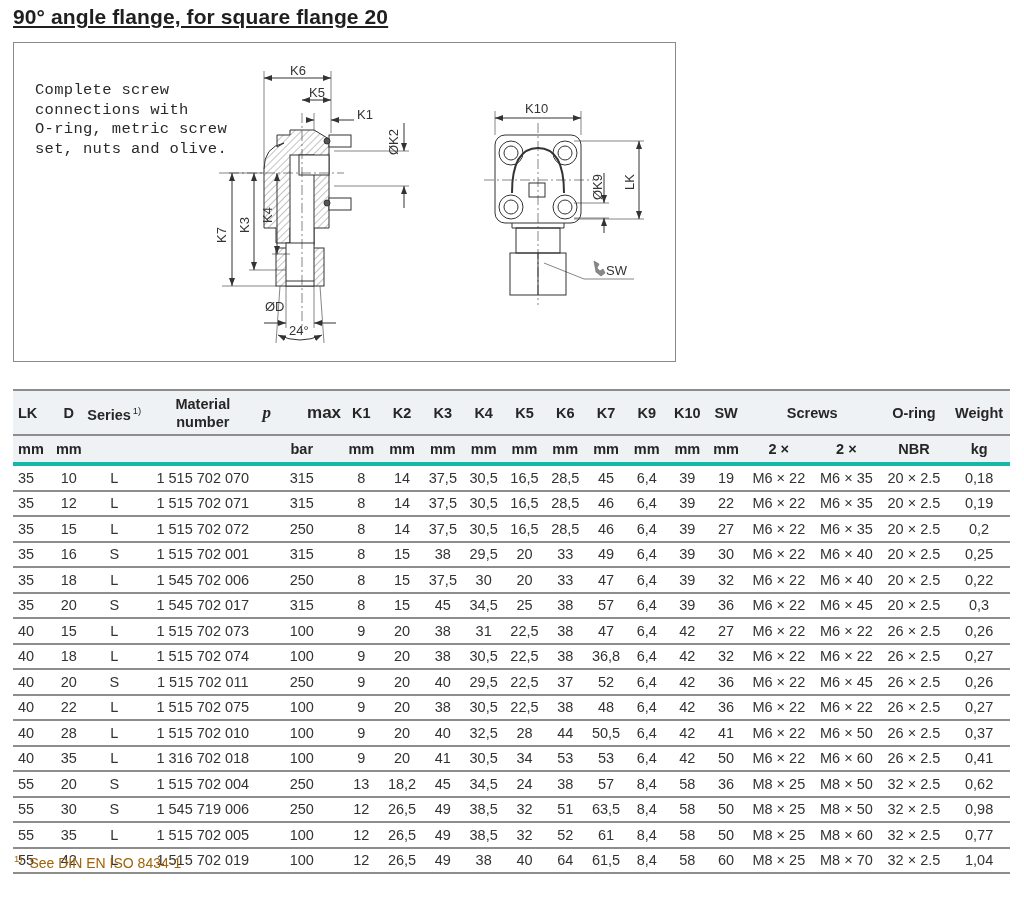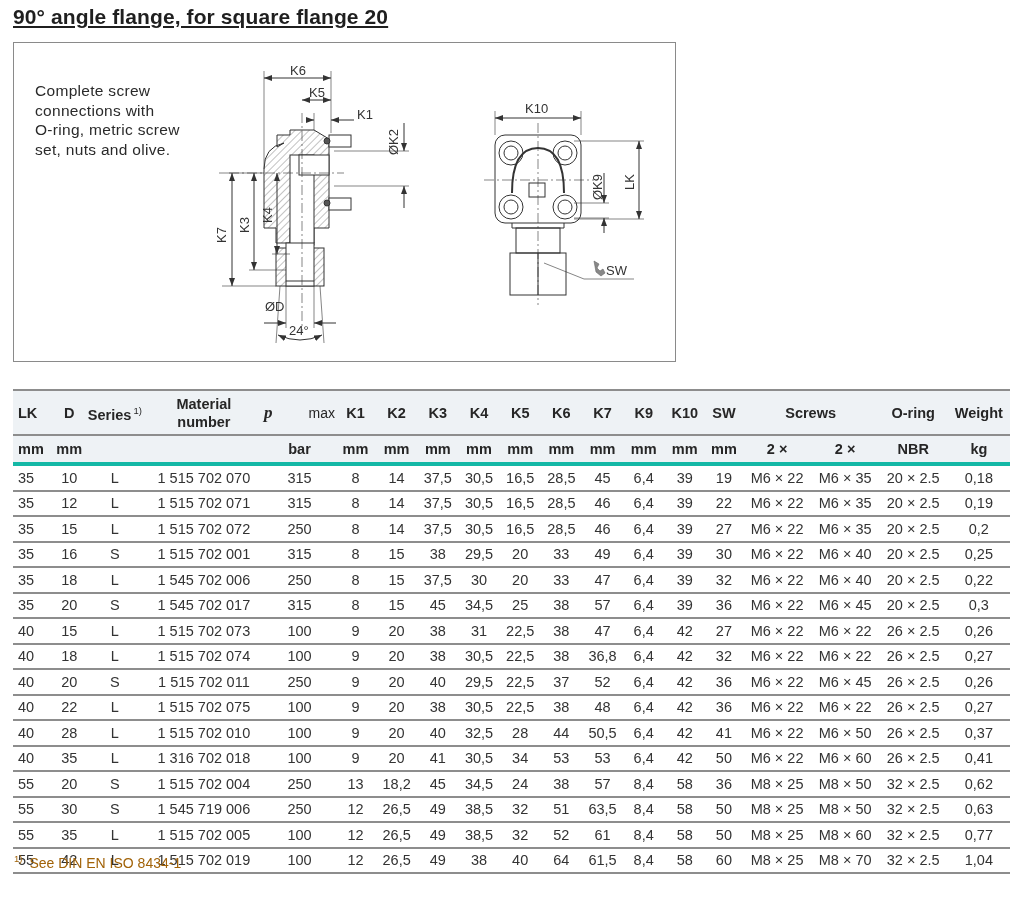--- a/index.html
+++ b/index.html
@@ -3,33 +3,33 @@
 <meta charset="utf-8">
 <style>
   html, body { margin: 0; padding: 0; background: #ffffff; }
   body { width: 1024px; height: 899px; position: relative; overflow: hidden;
          font-family: "Liberation Sans", "DejaVu Sans", sans-serif; color: #2a2a2a; }
   .title { position: absolute; left: 13px; top: 5px; font-size: 21px; font-weight: bold;
            color: #1f1f1f; letter-spacing: 0.1px; text-decoration: underline; }
   .figure-box { position: absolute; left: 13px; top: 42px; width: 663px; height: 320px;
                 border: 1px solid #8a8a8a; box-sizing: border-box; background: #fff; }
   .figure-desc { position: absolute; left: 21px; top: 38px; font-size: 15.5px; line-height: 19.5px;
-                 color: #2a2a2a; white-space: pre-line; letter-spacing: 0.3px; }
+                 color: #2a2a2a; white-space: pre-line; letter-spacing: 0.3px; font-family: Liberation Mono, monospace; }
   .drawing { position: absolute; left: 0; top: 0; }
   .drawing text { font-family: "Liberation Sans", "DejaVu Sans", sans-serif; font-size: 13px; fill: #333; }
 
   table.spec { position: absolute; left: 13px; top: 389px; width: 997px; border-collapse: collapse;
                font-size: 14.5px; color: #333; }
   table.spec th { font-weight: bold; color: #262626; padding: 0; text-align: center; background: #eef2f5; }
   table.spec thead tr.names th { height: 43px; border-top: 2px solid #8d8d8d; border-bottom: 2px solid #8d8d8d; line-height: 18px; }
   table.spec thead tr.units th { height: 26px; border-bottom: 4px solid #14b8a6; }
   table.spec td { height: 23.5px; padding: 0; text-align: center; border-bottom: 2px solid #8d8d8d; white-space: nowrap; }
   table.spec th.left, table.spec td.left { text-align: left; padding-left: 5px; }
   .pmax-p { font-family: "Liberation Serif", "DejaVu Serif", serif; font-style: italic; font-weight: bold; font-size: 17px; }
-  .pmax-sub { font-weight: normal; font-size: 14px; padding-left: 36px; }
+  .pmax-sub { font-weight: bold; font-size: 17px; padding-left: 36px; }
   sup.fn { font-size: 9.5px; font-weight: normal; vertical-align: 6px; margin-left: 2px; }
   .footnote { position: absolute; left: 14px; top: 823px; font-size: 14px; color: #a16207; margin-top: 30px; }
   .footnote sup { font-size: 9.5px; vertical-align: 6px; margin-right: 7px; }
 </style>
 </head>
 <body>
 
 <div class="title">90° angle flange, for square flange 20</div>
 
 <div class="figure-box">
@@ -510,21 +510,21 @@
         <td>38,5</td>
         <td>32</td>
         <td>51</td>
         <td>63,5</td>
         <td>8,4</td>
         <td>58</td>
         <td>50</td>
         <td>M8 × 25</td>
         <td>M8 × 50</td>
         <td>32 × 2.5</td>
-        <td>0,63</td>
+        <td>0,98</td>
       </tr>
       <tr>
         <td class="left">55</td>
         <td>35</td>
         <td>L</td>
         <td>1 515 702 005</td>
         <td>100</td>
         <td>12</td>
         <td>26,5</td>
         <td>49</td>

